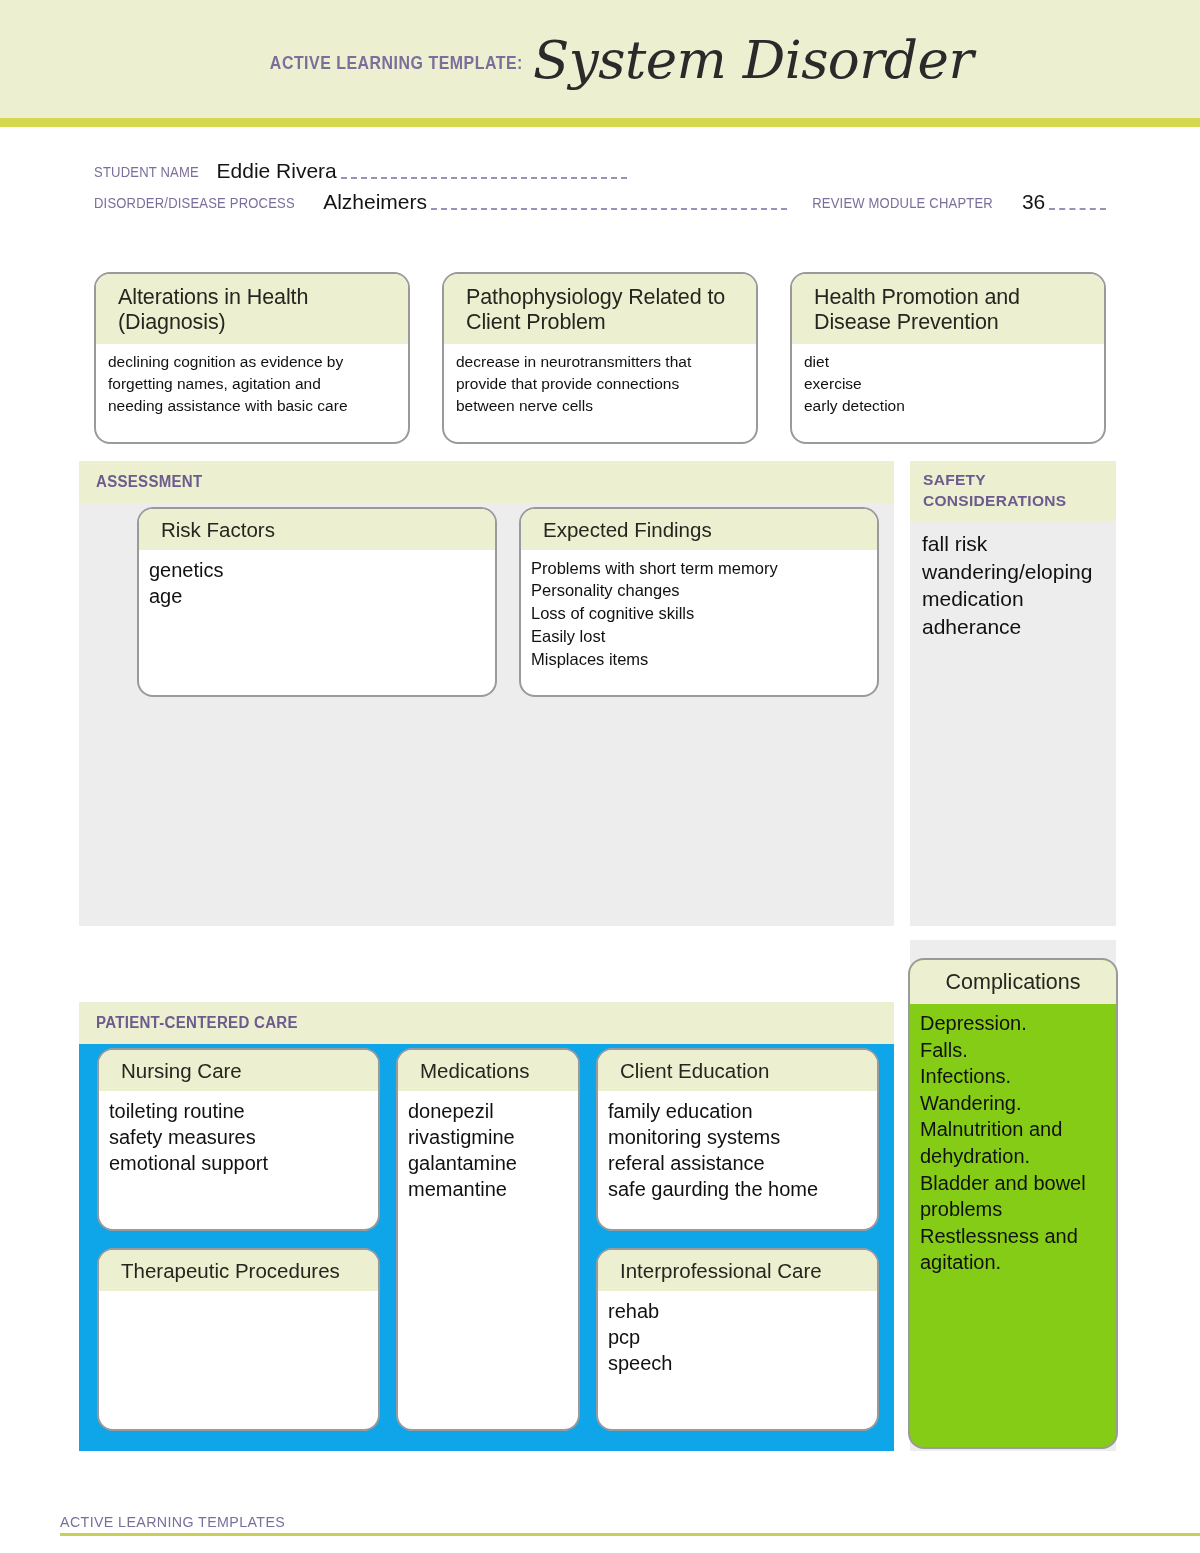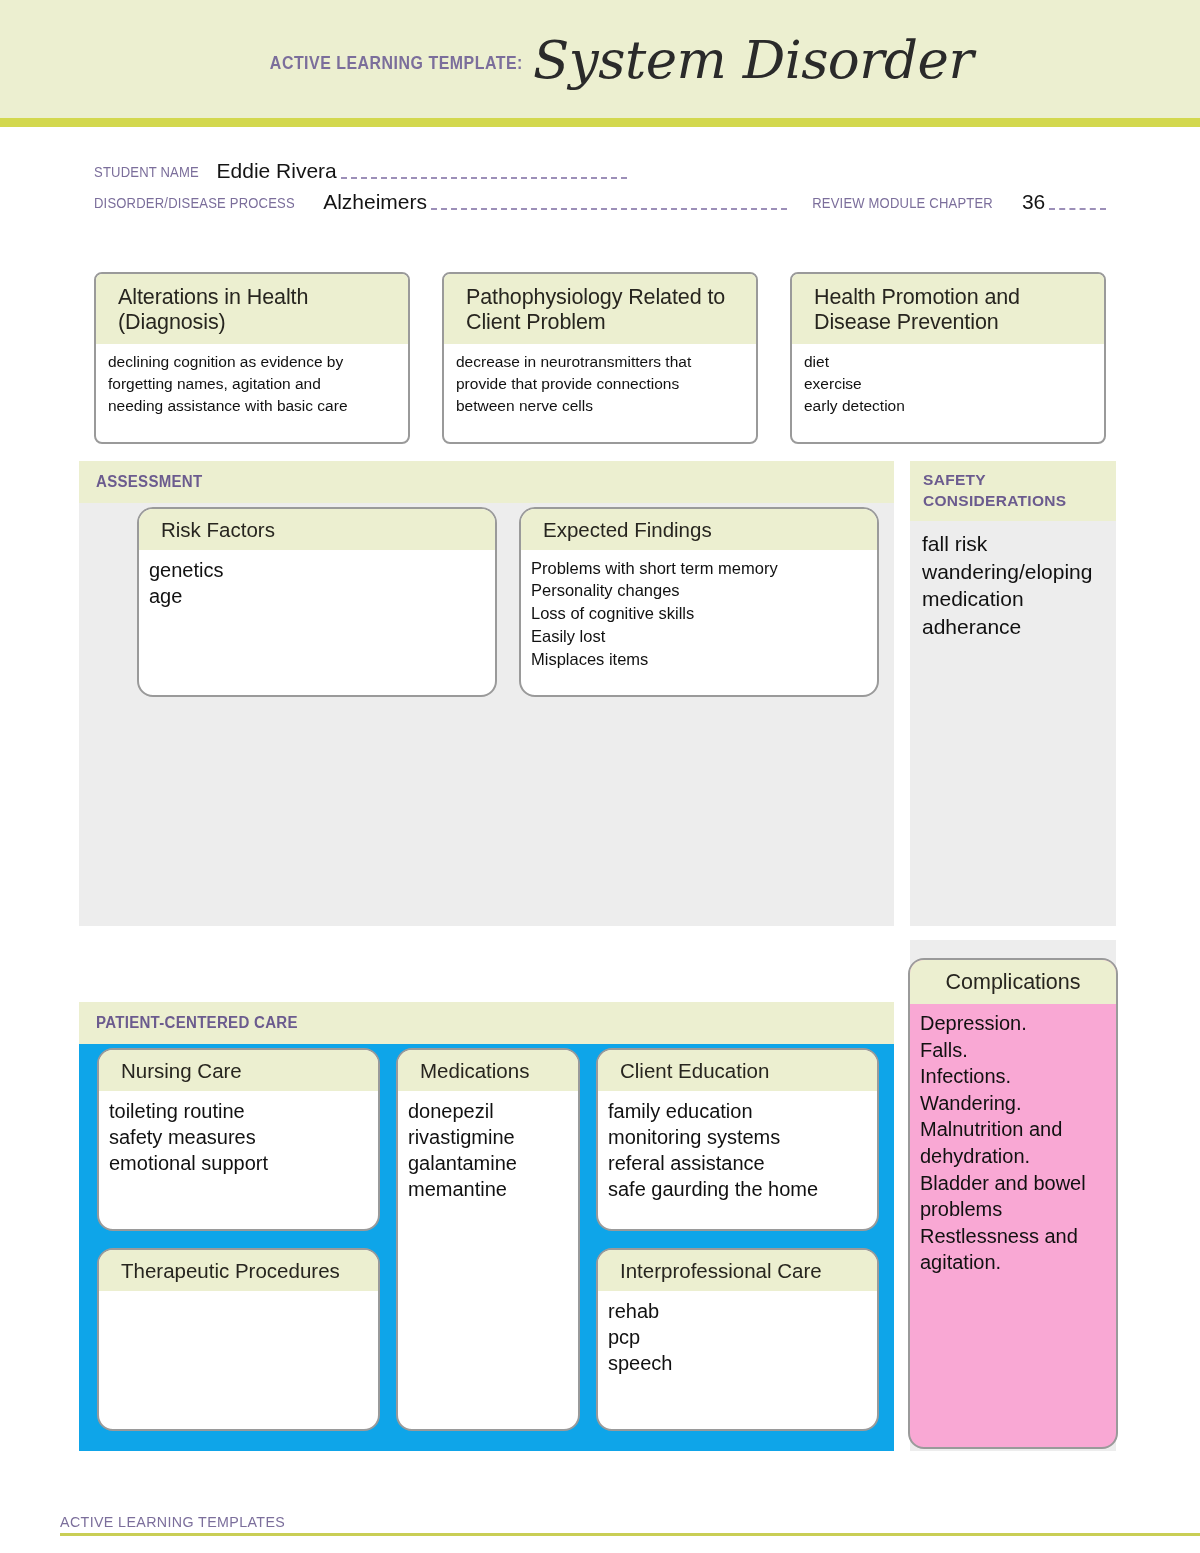--- a/index.html
+++ b/index.html
@@ -120,21 +120,21 @@
     line-height: 1.17;
     letter-spacing: -0.1px;
   }
   .card-body {
     padding: 7px 12px 8px 12px;
     font-size: 15.5px;
     color: #111111;
     line-height: 1.42;
     white-space: pre-line;
   }
-  .top-card { width: 316px; height: 172px; border-radius: 8px; }
+  .top-card { width: 316px; height: 172px; }
 
   
   .assess-panel {
     position: absolute;
     left: 79px; top: 461px;
     width: 815px;
     height: 465px;
     background: #EDEDED;
   }
   .section-bar {
@@ -242,21 +242,21 @@
     left: 910px; top: 940px;
     width: 206px;
     height: 511px;
     background: #EDEDED;
   }
   .complications {
     position: absolute;
     left: 908px; top: 958px;
     width: 210px;
     height: 491px;
-    background: #f9a8d4;
+    background: #84cc16;
     border: 2px solid #9A9A9A;
     border-radius: 16px;
     overflow: hidden;
     box-sizing: border-box;
   }
   .comp-head {
     background: #ECEFD0;
     padding: 10px 0 9px 0;
     text-align: center;
     font-size: 21.5px;

